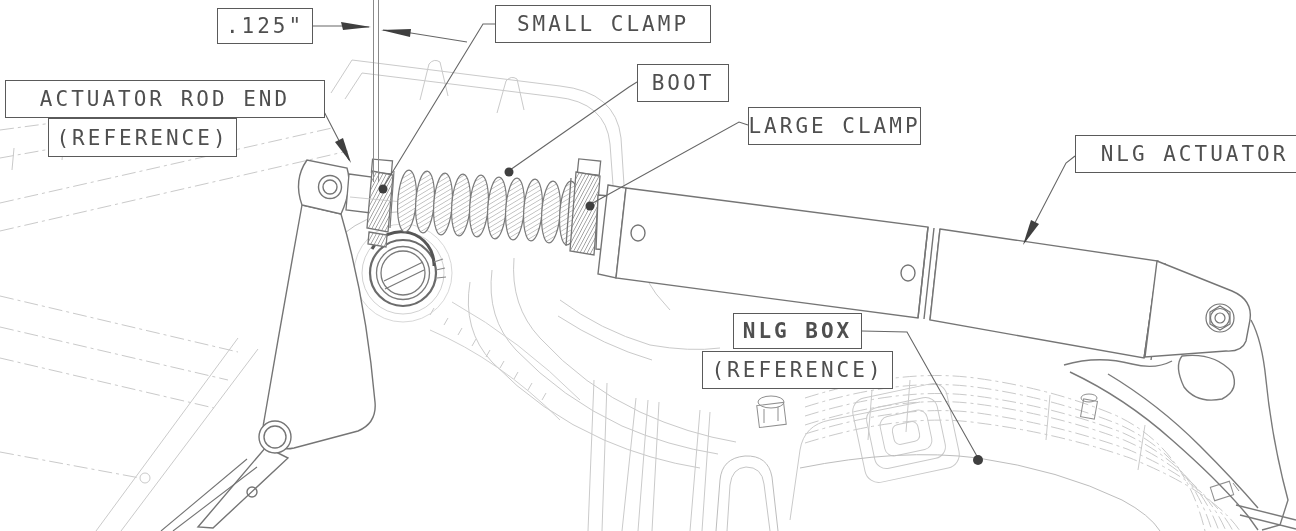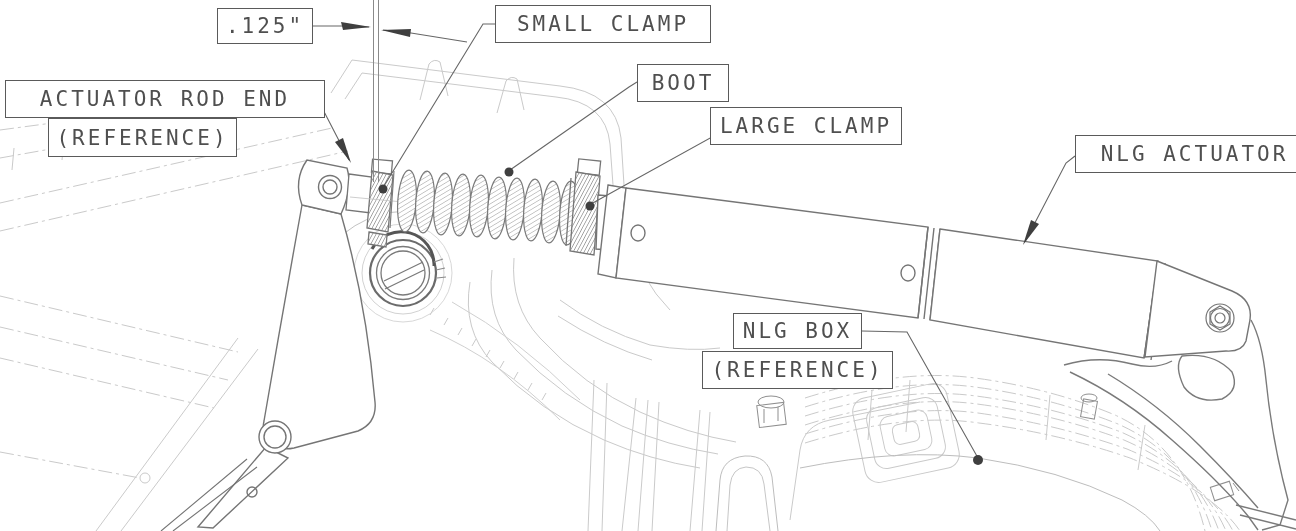--- a/index.html
+++ b/index.html
@@ -238,35 +238,35 @@
 </div>
 
 <div class="callout" style="left:495px;top:5px;width:216px;height:38px;">
   <span>SMALL CLAMP</span>
 </div>
 
 <div class="callout" style="left:637px;top:64px;width:92px;height:38px;">
   <span>BOOT</span>
 </div>
 
-<div class="callout" style="left:710px;top:107px;width:192px;height:38px;text-align:center;">
+<div class="callout" style="left:748px;top:107px;width:173px;height:38px;text-align:center;">
   <span>LARGE CLAMP</span>
 </div>
 
 <div class="callout" style="left:1075px;top:135px;width:239px;height:38px;">
   <span>NLG ACTUATOR</span>
 </div>
 
 <div class="callout" style="left:5px;top:80px;width:320px;height:38px;">
   <span>ACTUATOR ROD END</span>
 </div>
 <div class="callout" style="left:48px;top:118px;width:189px;height:39px;">
   <span>(REFERENCE)</span>
 </div>
 
-<div class="callout" style="left:733px;top:313px;width:129px;height:36px;">
+<div class="callout" style="left:733px;top:313px;width:129px;height:36px;font-weight:bold;">
   <span>NLG BOX</span>
 </div>
 <div class="callout" style="left:702px;top:351px;width:191px;height:38px;">
   <span>(REFERENCE)</span>
 </div>
 
 </div>
 
 </body></html>

